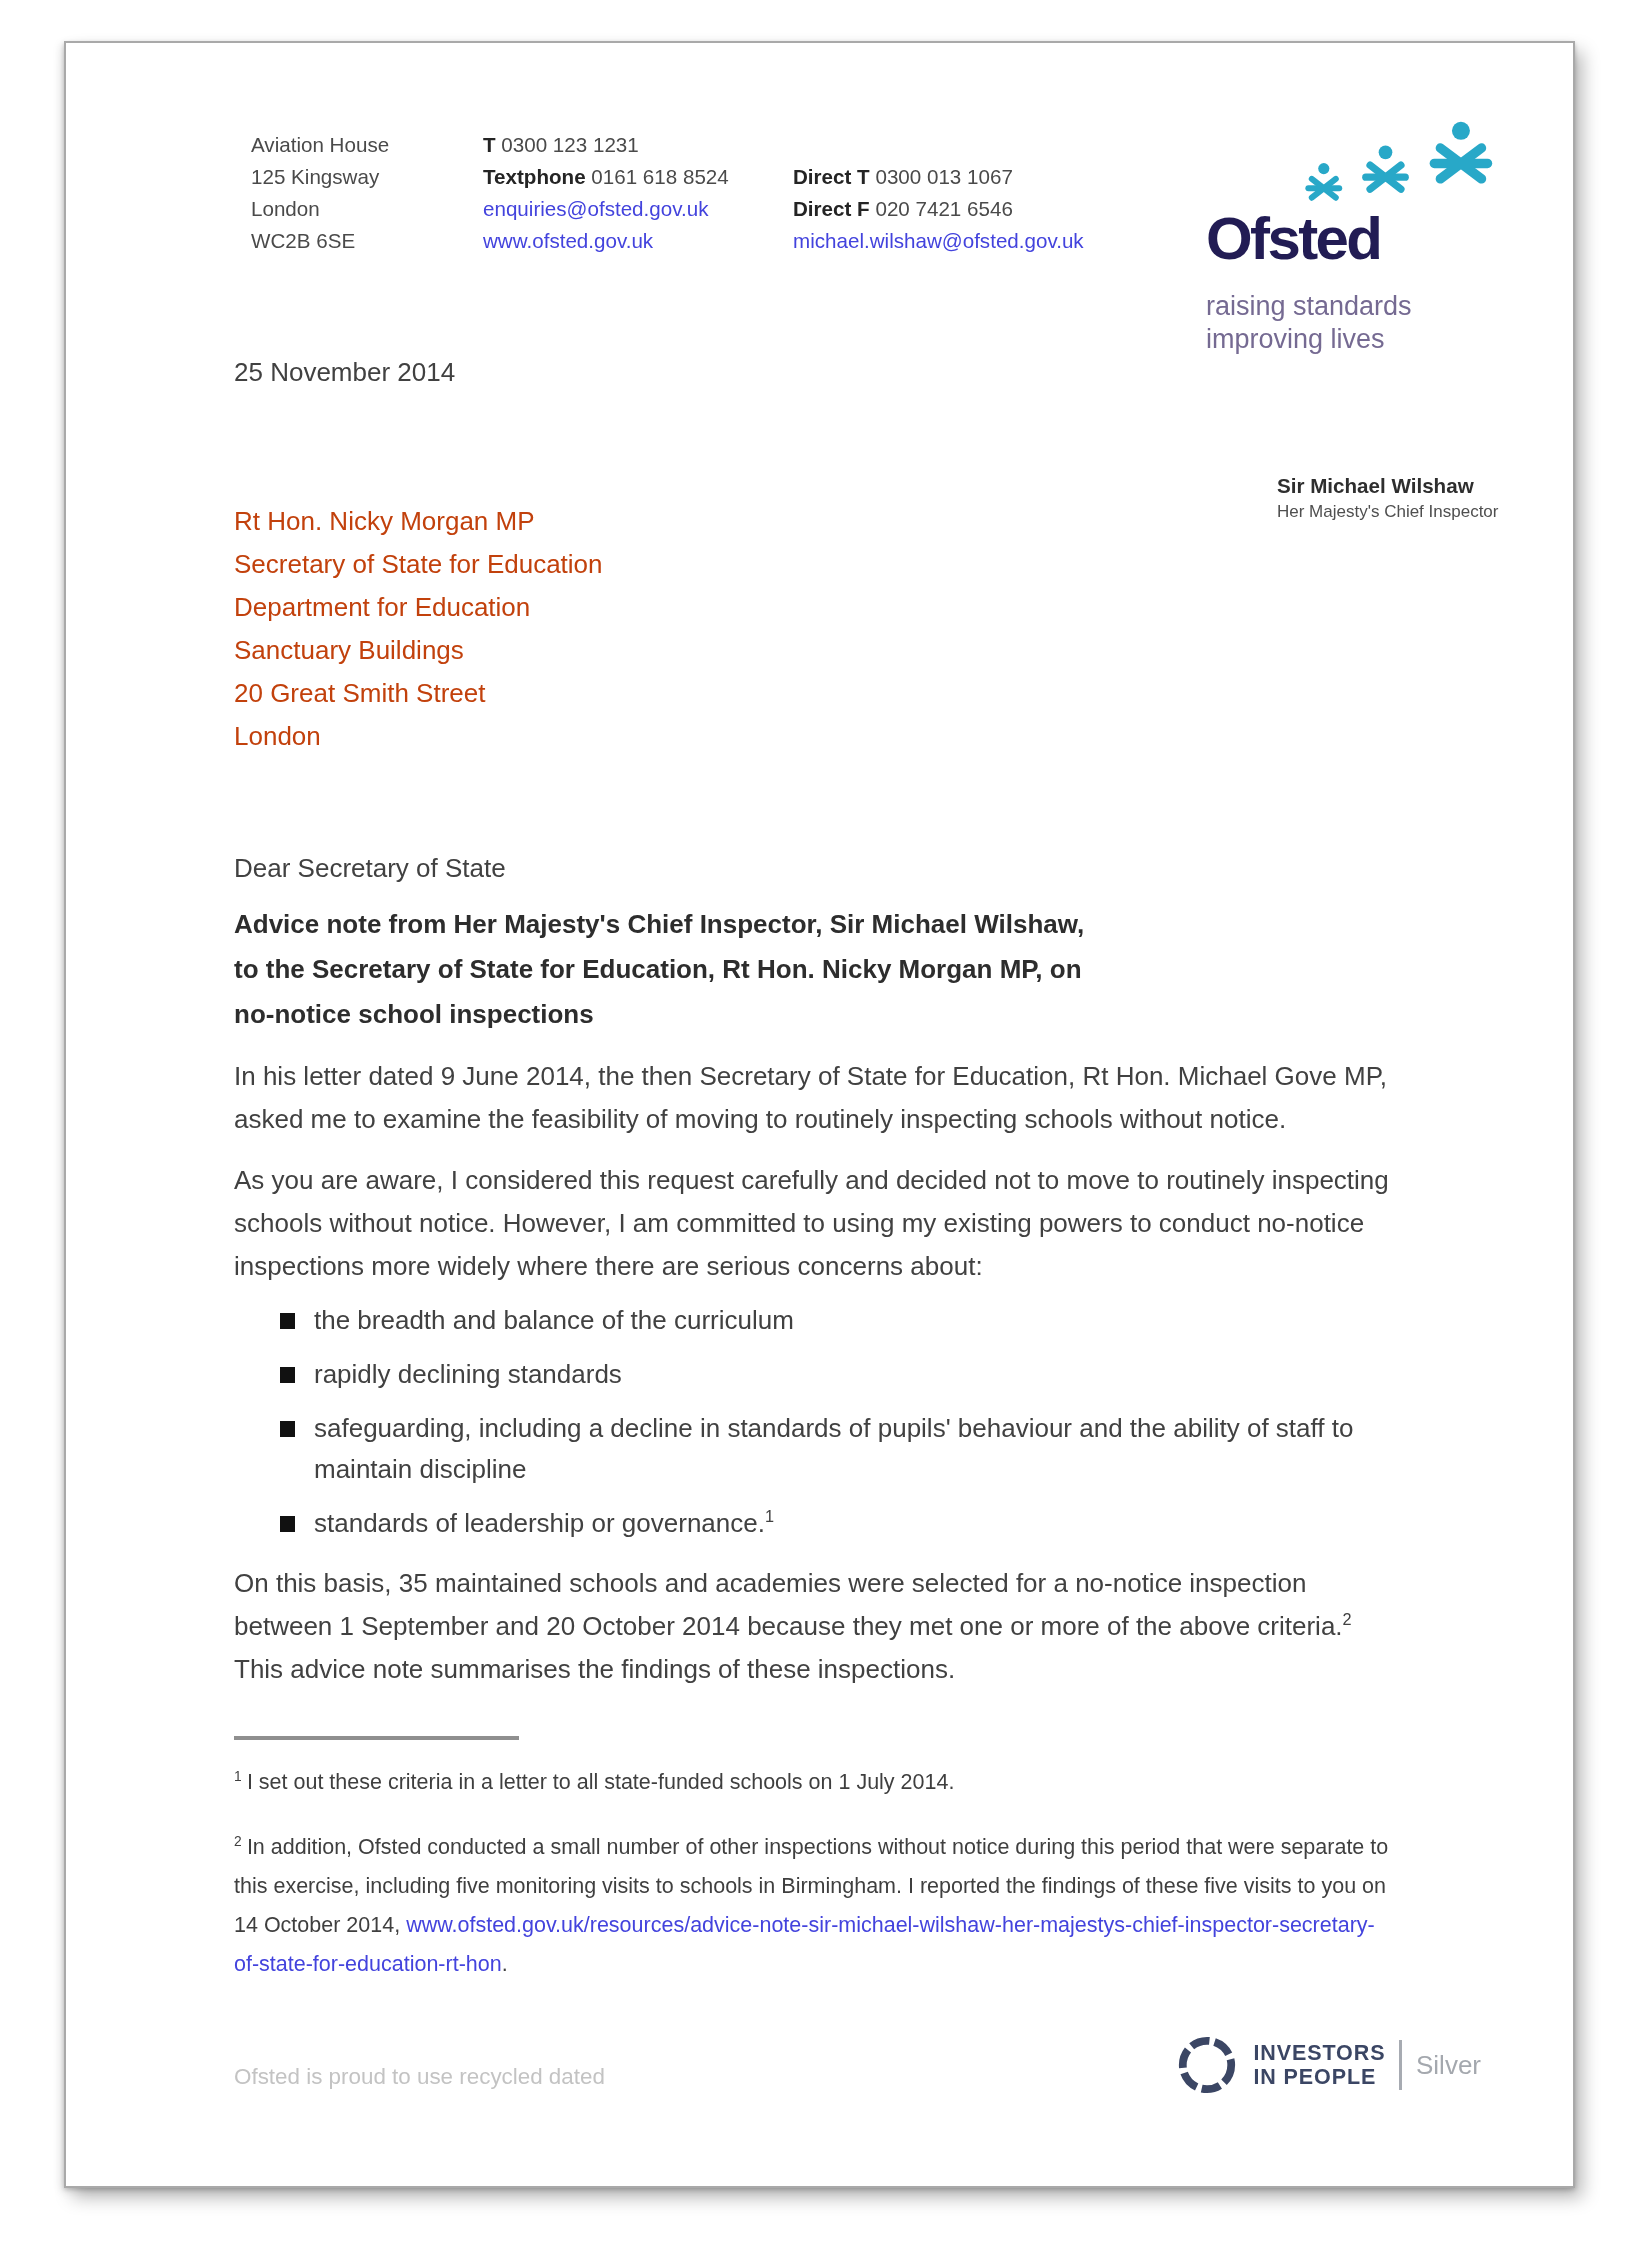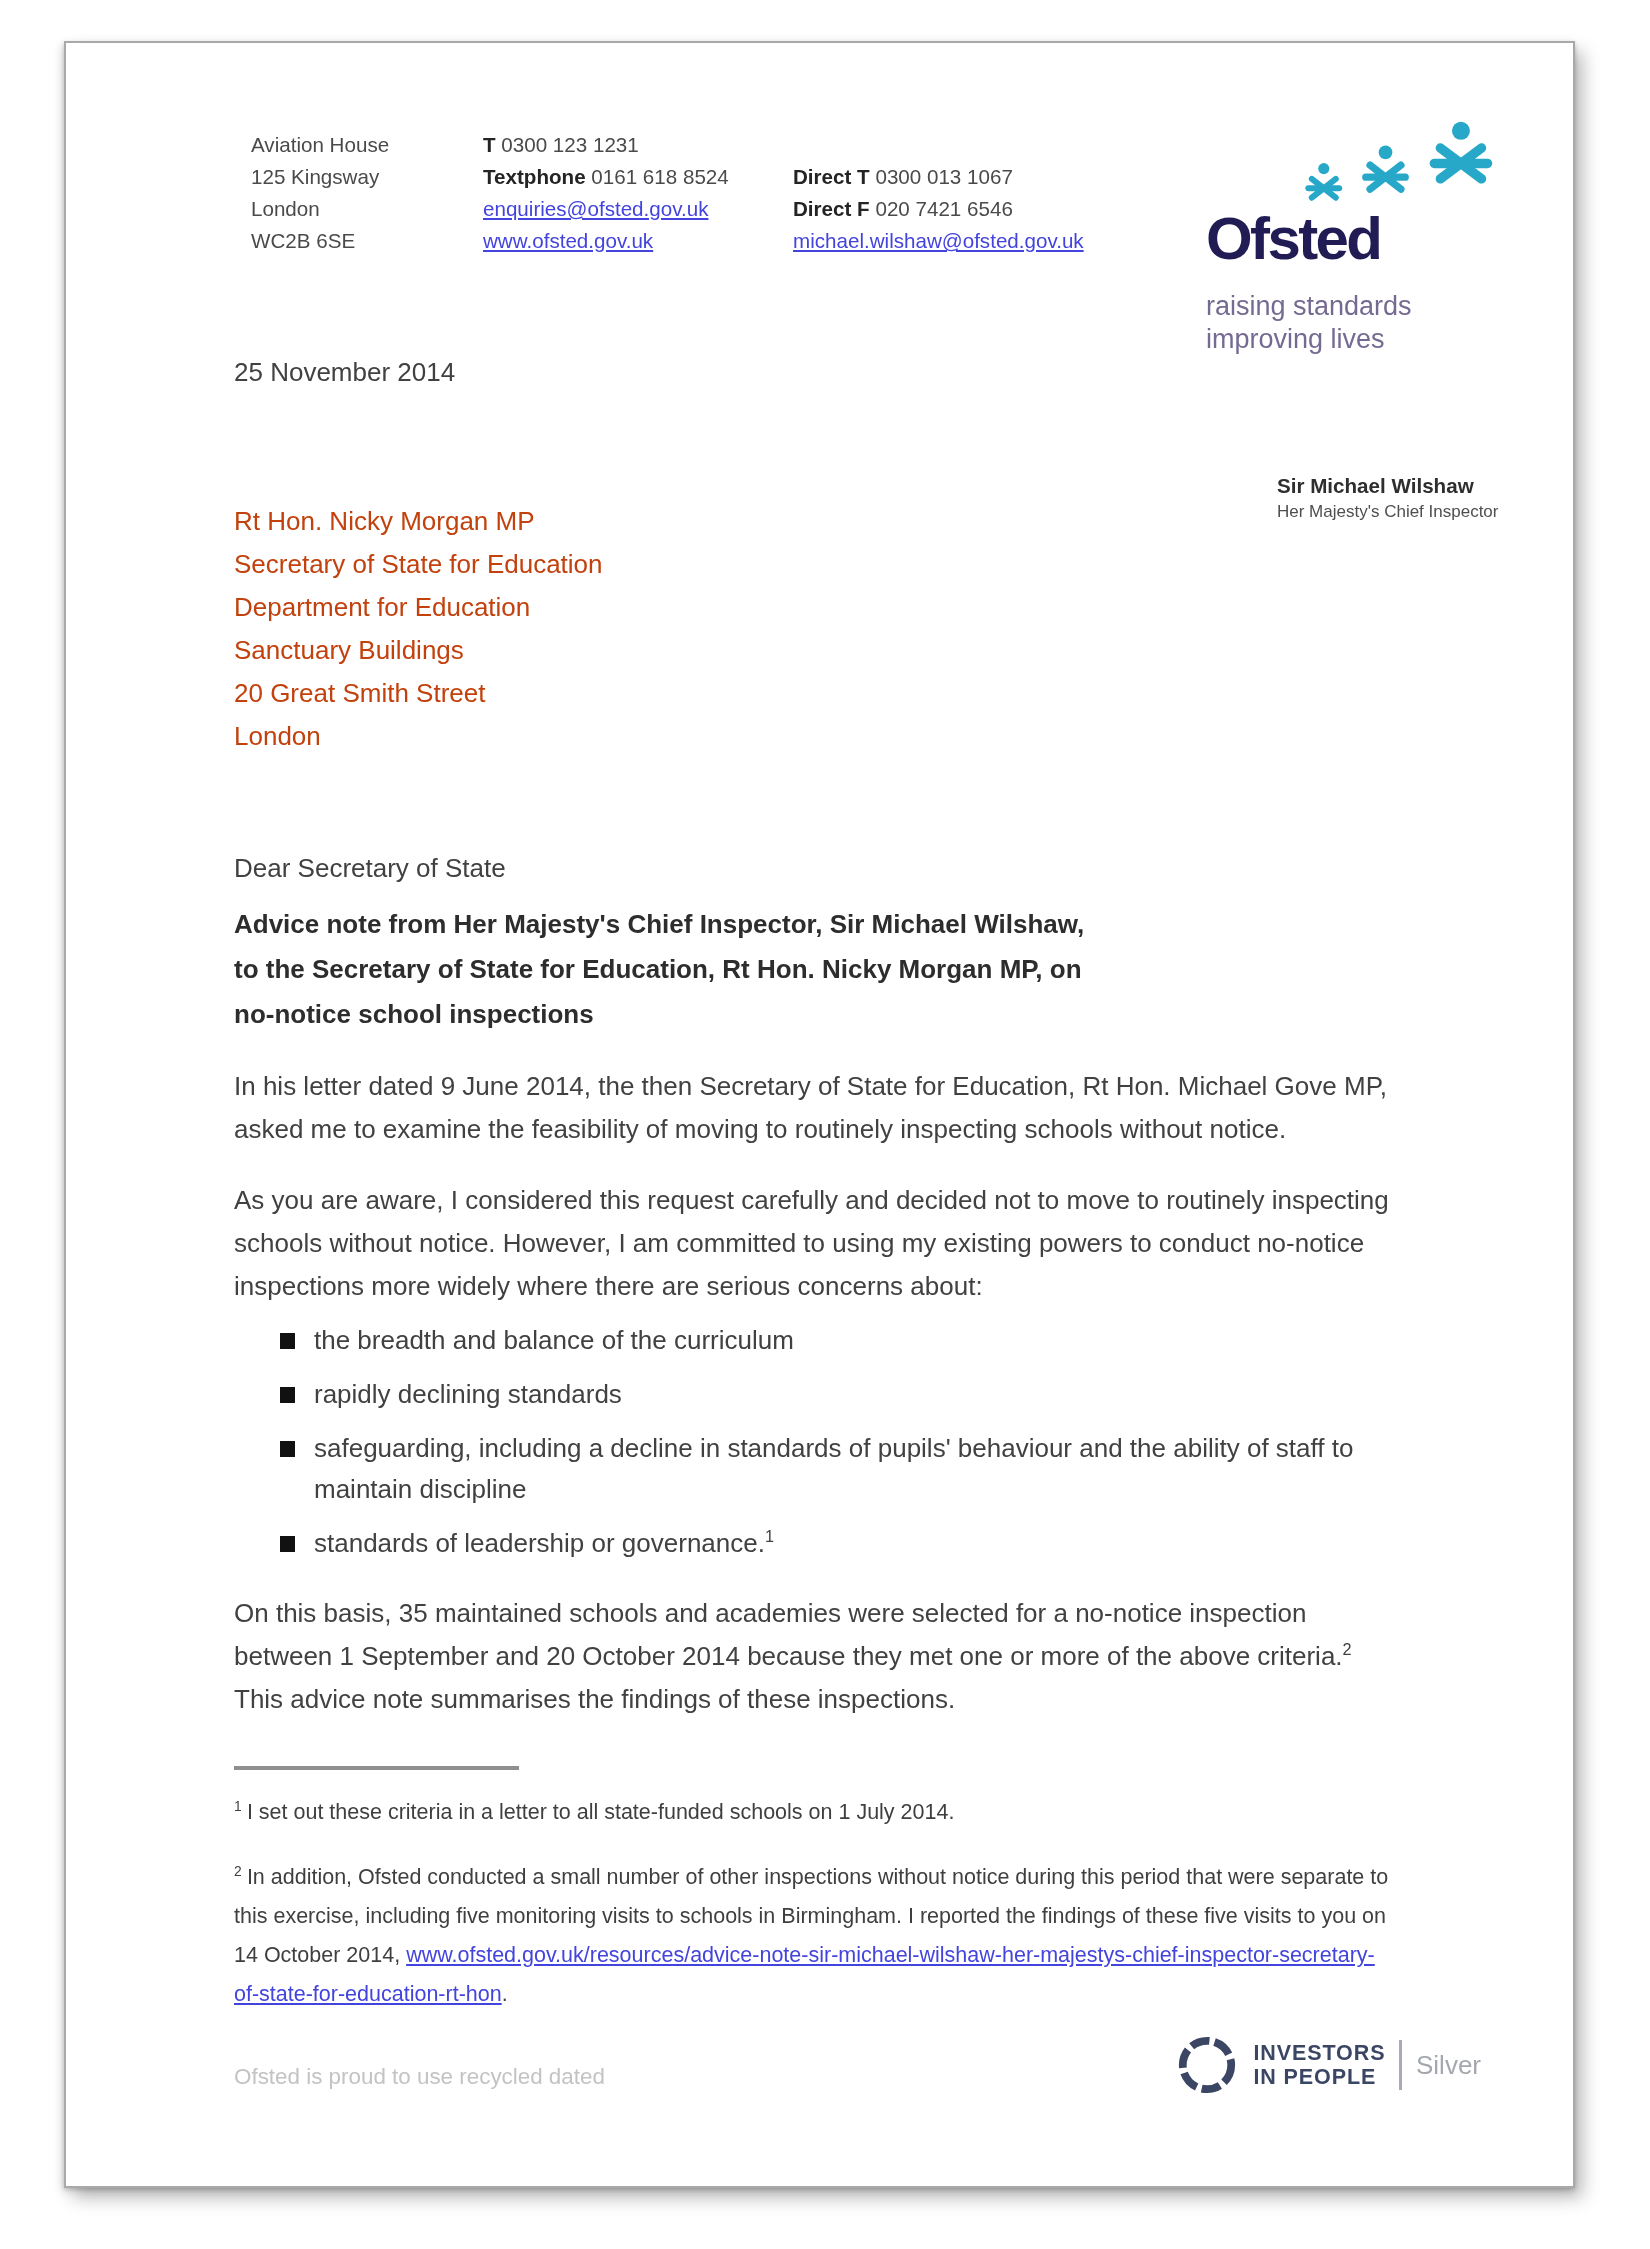--- a/index.html
+++ b/index.html
@@ -14,42 +14,42 @@
   .content { position:absolute; left:168px; top:84px; width:1345px; }
 
   
   .letterhead { position:relative; height:189px; font-size:20.6px; line-height:32px; color:#4a4a4a; }
   .lh-col { position:absolute; top:1.7px; }
   .addr { left:17px; }
   .contact { left:249px; }
   .direct { left:559px; top:34px; }
   .lh-label { font-weight:bold; color:#242424; }
   a.lh-link, a.body-link {
-    color:#4343dd; text-decoration:underline; cursor:pointer;
+    color:#4343dd; cursor:pointer;
   }
 
   .logo { position:absolute; left:972px; top:-15.5px; width:361px; }
   .logo-stars { display:block; margin-left:90px; margin-bottom:-12px; }
   .wordmark { font-size:60px; line-height:86px; font-weight:600; letter-spacing:-2.6px; color:#221c54; }
   .tagline { margin-top:8.6px; font-size:27px; line-height:33px; color:#756a92; }
 
   
   .date { margin-top:41px; font-size:26px; color:#414141; }
   .signatory { position:absolute; left:1043px; top:346px; line-height:26px; }
   .signatory .name { font-size:20.6px; font-weight:bold; color:#2e2e2e; }
   .signatory .role { font-size:17px; color:#4f4f4f; }
 
   .recipient { margin-top:112px; font-size:26px; line-height:43px; color:#c2410c; }
   .recipient div { white-space:pre-wrap; }
 
   
   .bodytext { width:1161px; font-size:26px; line-height:43px; color:#414141; }
   .salutation { margin-top:89px; }
   .heading { margin-top:12px; font-weight:bold; color:#2d2d2d; line-height:45px; }
-  p.para { margin-top:28px; }
+  p.para { margin-top:18px; }
   ul.blist { margin-top:12px; list-style:none; padding-left:80px; }
   ul.blist li { position:relative; width:1040px; line-height:41px; margin-bottom:13px; }
   ul.blist li::before {
     content:""; position:absolute; left:-34px; top:13px; width:14.6px; height:16.3px; background:#111111;
   }
   sup.fnref { font-size:16.3px; vertical-align:super; line-height:0; }
 
   
   .fn-sep { margin-top:45px; width:285px; height:4.3px; background:#8f8f8f; }
   .footnote { width:1161px; margin-top:22.4px; font-size:21.5px; line-height:39px; color:#3f3f3f; }

